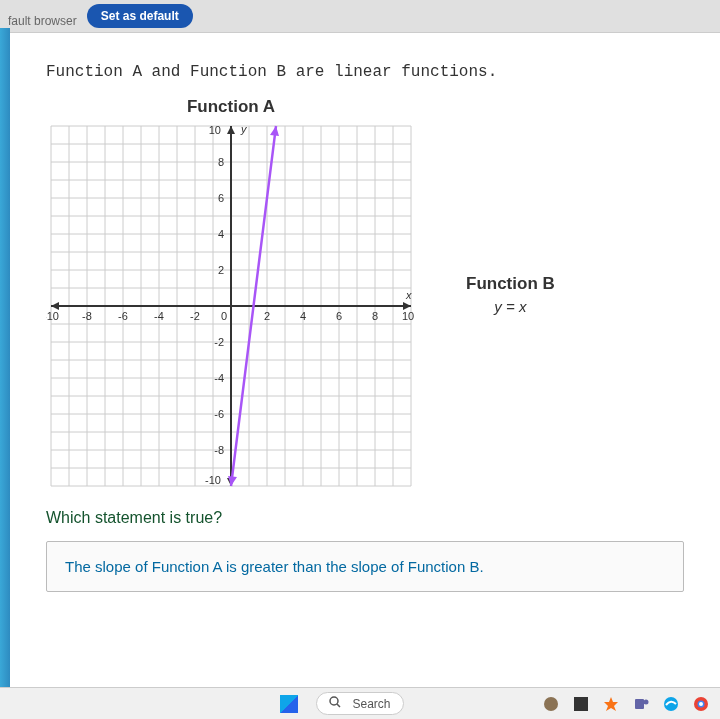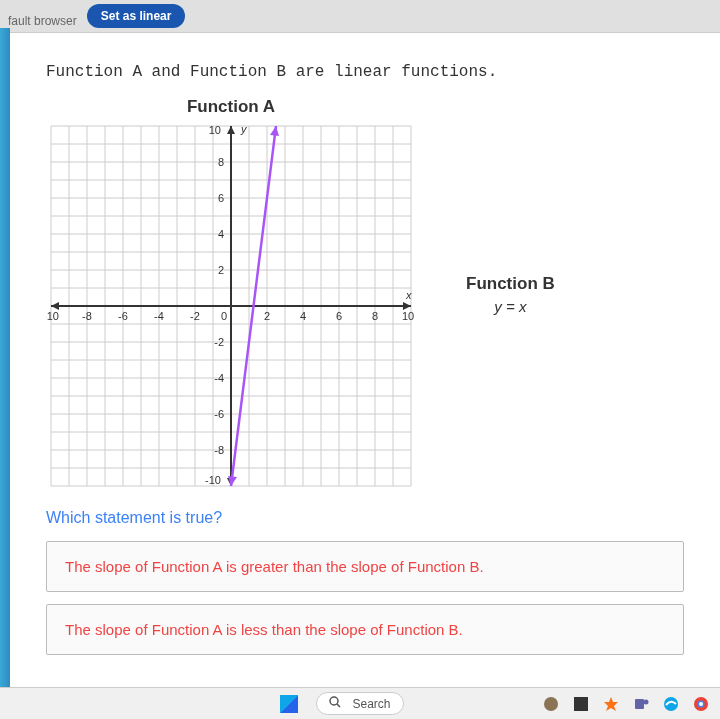--- a/index.html
+++ b/index.html
@@ -71,30 +71,30 @@
       margin-top: 0;
     }
     .graph-box {
       position: relative;
       width: 370px;
       height: 370px;
     }
     .graph-box svg { display: block; }
     .question {
       font-size: 16px;
-      color: #3b82f6;
+      color: #14532d;
       margin-top: 18px;
       margin-bottom: 14px;
     }
     .answer-choice {
       border: 1px solid #bbb;
       background: #fafafa;
       padding: 16px 18px;
       font-size: 15px;
-      color: #ef4444;
+      color: #0369a1;
       margin-bottom: 12px;
       cursor: pointer;
       border-radius: 2px;
     }
     .taskbar {
       position: absolute;
       bottom: 0;
       left: 0;
       right: 0;
       height: 32px;
@@ -130,21 +130,21 @@
       left: 280px;
       width: 18px; height: 18px;
       background: linear-gradient(135deg, #0ea5e9 0 50%, #2563eb 50% 100%);
     }
   </style>
 </head>
 <body>
 
 <div class="browser-bar">
   <span>fault browser</span>
-  <button class="set-default-btn">Set as linear</button>
+  <button class="set-default-btn">Set as default</button>
 </div>
 
 <div class="left-sidebar"></div>
 
 <div class="content">
   <p class="prompt">Function A and Function B are linear functions.</p>
 
   <div class="functions-row">
     <div class="function-col">
       <div class="func-title">Function A</div>
@@ -239,21 +239,20 @@
 
     <div class="function-col">
       <div class="func-title">Function B</div>
       <div class="func-b-eq">y = x</div>
     </div>
   </div>
 
   <p class="question">Which statement is true?</p>
 
   <div class="answer-choice">The slope of Function A is greater than the slope of Function B.</div>
-  <div class="answer-choice">The slope of Function A is less than the slope of Function B.</div>
 </div>
 
 <div class="taskbar">
   <div class="win-icon"></div>
   <div class="search-box">
     <span>
       <svg width="12" height="12" viewBox="0 0 12 12">
           <circle cx="5" cy="5" r="4" fill="none" stroke="#555" stroke-width="1.5"></circle>
           <line x1="8" y1="8" x2="11" y2="11" stroke="#555" stroke-width="1.5"></line>
         </svg>

